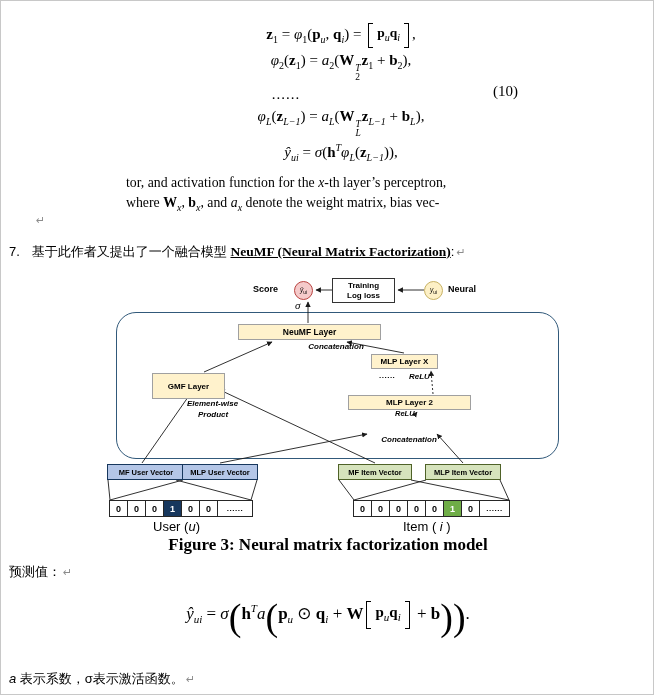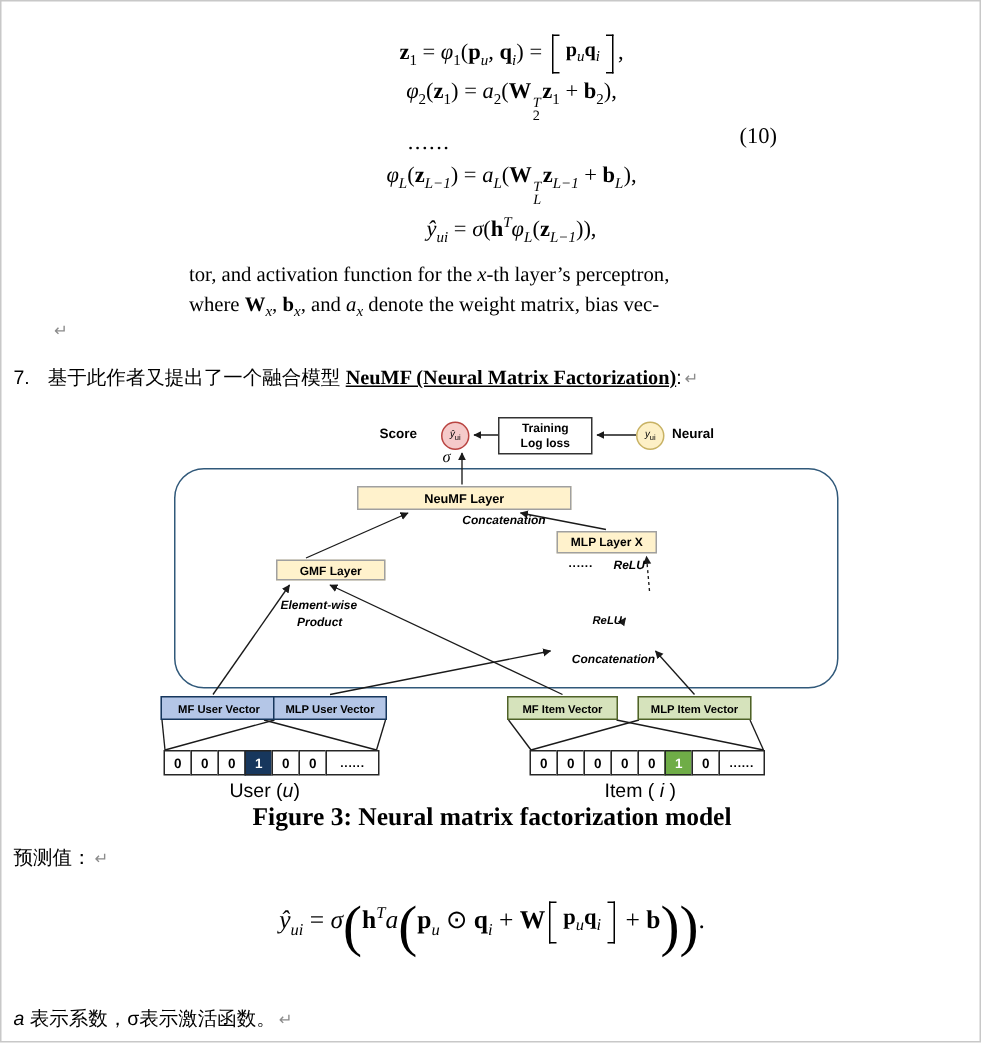--- a/index.html
+++ b/index.html
@@ -40,21 +40,21 @@
   .fig-circle{position:absolute;width:19px;height:19px;border-radius:50%;display:flex;align-items:center;justify-content:center;font-size:6.5px;}
   .fig-circle sub{font-size:5px;}
   .yhat{left:293px;top:8px;background:#f5caca;border:1px solid #b94441;}
   .yui{left:423px;top:8px;background:#fdf0c6;border:1px solid #c8b264;}
   .fig-training{position:absolute;left:331px;top:5px;width:63px;height:25px;border:1px solid #333;background:#fff;display:flex;flex-direction:column;align-items:center;justify-content:center;font-size:8px;font-weight:bold;line-height:10px;}
   .fig-target-label{position:absolute;left:447px;top:11px;font-size:9px;font-weight:bold;}
   .fig-sigma{position:absolute;left:294px;top:26px;font-size:11px;font-style:italic;font-family:"Liberation Serif",serif;}
   .fbox{position:absolute;background:#fff2cc;border:1px solid #a0a0a0;display:flex;align-items:center;justify-content:center;font-weight:bold;font-size:8px;}
   .neumf{left:237px;top:51px;width:143px;height:16px;font-size:8.5px;}
   .mlpx{left:370px;top:81px;width:67px;height:15px;}
-  .gmf{left:183px;top:100px;width:73px;height:14px;}
+  .gmf{left:151px;top:100px;width:73px;height:26px;}
   .mlp2{left:347px;top:122px;width:123px;height:15px;}
   .mlp1{left:332px;top:144px;width:138px;height:15px;}
   .flabel{position:absolute;font-style:italic;font-weight:bold;font-size:8px;}
   .concat-top{left:290px;top:69px;width:90px;text-align:center;}
   .fdots{position:absolute;left:378px;top:98px;font-size:8px;font-weight:bold;letter-spacing:.5px;}
   .relu-top{left:408px;top:99px;}
   .ew1{left:186px;top:126px;}
   .ew2{left:197px;top:137px;}
   .relu-mid{left:394px;top:136px;font-size:7.5px;}
   .concat-bottom{left:362px;top:162px;width:92px;text-align:center;}
@@ -169,20 +169,21 @@
     <div class="fig-sigma">σ</div>
 
     <div class="fbox neumf">NeuMF Layer</div>
     <div class="flabel concat-top">Concatenation</div>
     <div class="fbox mlpx">MLP Layer X</div>
     <div class="fdots">......</div>
     <div class="flabel relu-top">ReLU</div>
     <div class="fbox gmf">GMF Layer</div>
     <div class="flabel ew1">Element-wise</div>
     <div class="flabel ew2">Product</div>
+    <div class="fbox mlp2">MLP Layer 2</div>
     <div class="flabel relu-mid">ReLU</div>
     <div class="flabel concat-bottom">Concatenation</div>
 
     <div class="vbox vblue v-mf-user">MF User Vector</div>
     <div class="vbox vblue v-mlp-user">MLP User Vector</div>
     <div class="vbox vgreen v-mf-item">MF Item Vector</div>
     <div class="vbox vgreen v-mlp-item">MLP Item Vector</div>
 
     <div class="cell" style="left:108px">0</div>
     <div class="cell" style="left:126px">0</div>

